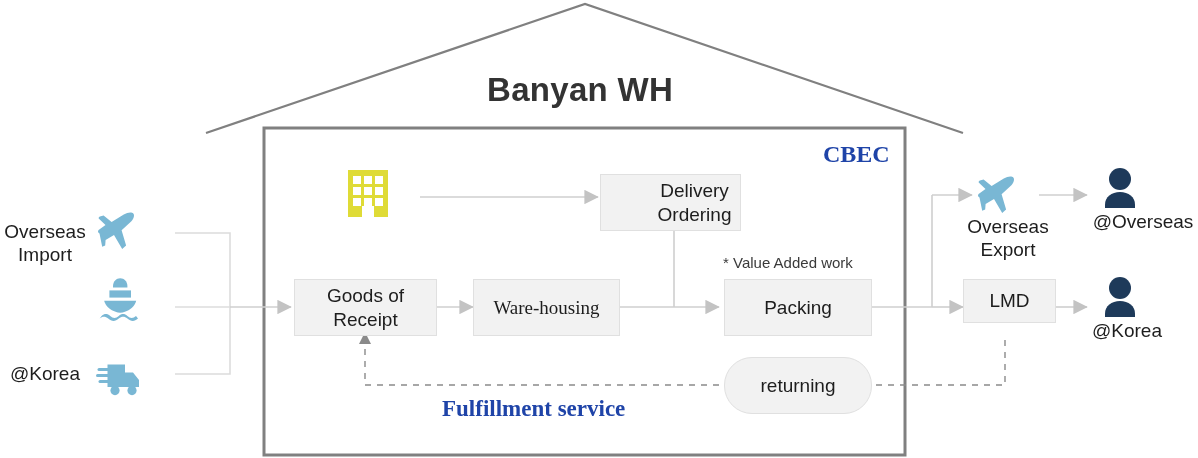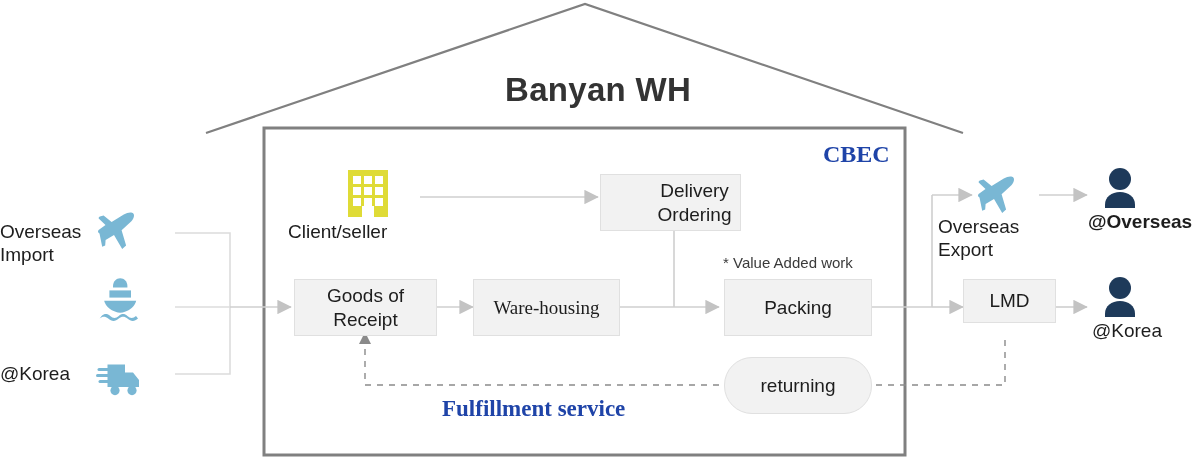--- a/index.html
+++ b/index.html
@@ -22,31 +22,30 @@
     justify-content:center;
     text-align:center;
     color:#1d1d1d;
     font-size:19px;
     line-height:1.25;
     box-sizing:border-box;
   }
   .lbl {
     position:absolute;
     color:#1d1d1d;
-    text-align:left;
+    text-align:center;
     line-height:1.2;
     white-space:pre-line;
   }
   .title-wh {
     position:absolute;
     font-size:33px;
     font-weight:bold;
     color:#333333;
     letter-spacing:0.3px;
-    margin-left:18px;
   }
   .blue-lbl {
     position:absolute;
     color:#1f44a8;
     font-weight:bold;
     font-family:Liberation Serif, serif;
   }
   .note {
     position:absolute;
     font-size:15px;
@@ -184,26 +183,25 @@
 
   <div class="blue-lbl" style="left:442px; top:396px; font-size:23px;">Fulfillment service</div>
 
   <div class="note" style="left:723px; top:254px;text-align:center;">* Value Added work</div>
 
   <div class="lbl" style="left:0px; top:221px; width:90px; font-size:19px;">Overseas
 Import</div>
 
   <div class="lbl" style="left:0px; top:363px; width:90px; font-size:19px;">@Korea</div>
 
-  <div class="lbl" style="left:288px; top:221px; width:160px; font-size:19px;">Client/seller</div>
 
   <div class="lbl" style="left:938px; top:216px; width:140px; font-size:19px;">Overseas
 Export</div>
 
-  <div class="lbl" style="left:1088px; top:211px; width:110px; font-size:19px; text-align:left;font-weight:bold;">@Overseas</div>
+  <div class="lbl" style="left:1088px; top:211px; width:110px; font-size:19px; text-align:center;">@Overseas</div>
 
   <div class="lbl" style="left:1092px; top:320px; width:106px; font-size:19px; text-align:left;">@Korea</div>
 
   <div class="node-box" style="left:600px; top:174px; width:141px; height:57px;padding-left:48px;">Delivery
 Ordering</div>
 
   <div class="node-box" style="left:294px; top:279px; width:143px; height:57px;">Goods of
 Receipt</div>
 
   <div class="node-box" style="left:473px; top:279px; width:147px; height:57px;font-family:Liberation Serif, serif;">Ware-housing</div>

